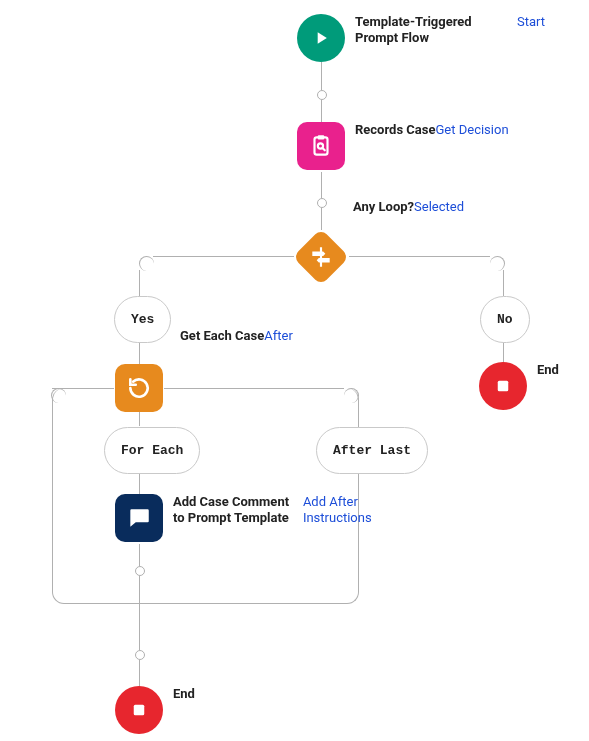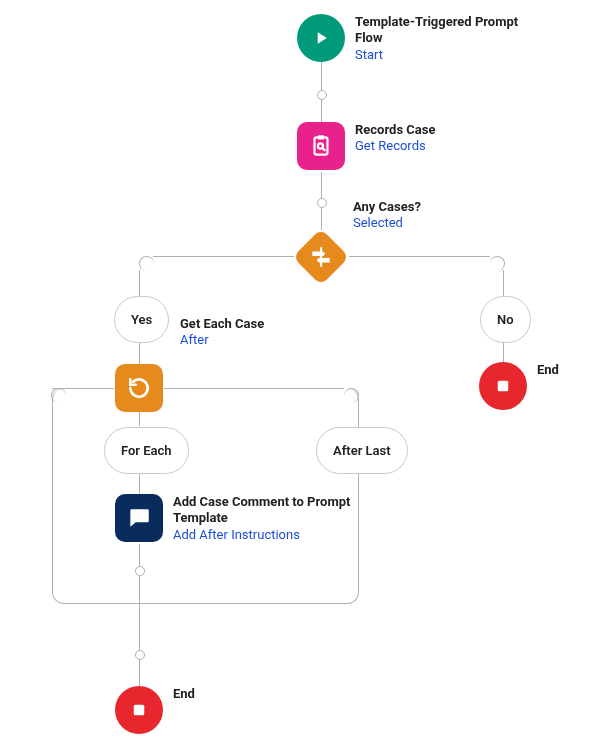--- a/index.html
+++ b/index.html
@@ -3,24 +3,24 @@
 <meta charset="utf-8">
 <style>
   html,body{margin:0;padding:0;background:#fff;font-family:-apple-system,BlinkMacSystemFont,"Segoe UI",Roboto,Helvetica,Arial,sans-serif;font-size:13px;color:#222;}
   .canvas{position:relative;width:589px;height:741px;}
   .node{position:absolute;display:flex;align-items:flex-start;gap:10px;}
   .icon-box{width:48px;height:48px;border-radius:10px;display:flex;align-items:center;justify-content:center;flex-shrink:0;color:#fff;}
   .icon-circle{width:48px;height:48px;border-radius:50%;display:flex;align-items:center;justify-content:center;flex-shrink:0;color:#fff;}
   .diamond-wrap{width:56px;height:56px;position:relative;flex-shrink:0;}
   .diamond{width:40px;height:40px;transform:rotate(45deg);position:absolute;left:8px;top:8px;border-radius:8px;}
   .diamond-inner{position:absolute;left:0;top:0;width:56px;height:56px;display:flex;align-items:center;justify-content:center;color:#fff;}
-  .lbl{display:flex;flex-direction:column;line-height:1.25;}
+  .lbl{display:flex;flex-direction:row;line-height:1.25;}
   .lbl .title{font-weight:700;}
   .lbl .sub{font-weight:400;color:#1d4ed8;}
-  .pill{position:absolute;background:#fff;border:1px solid #c9c9c9;border-radius:999px;padding:15px 16px;font-size:13px;font-weight:600;text-align:center;color:#222;}
+  .pill{position:absolute;background:#fff;border:1px solid #c9c9c9;border-radius:999px;padding:15px 16px;font-size:13px;font-weight:600;text-align:center;color:#222;font-family:Liberation Mono, monospace;}
   .dot{position:absolute;width:8px;height:8px;border:1px solid #b0b0b0;border-radius:50%;background:#fff;}
   .line{position:absolute;background:#b0b0b0;}
   .v{width:1px;}
   .h{height:1px;}
   
   .corner{position:absolute;width:14px;height:14px;border:1px solid #b0b0b0;border-radius:8px;}
   .corner.tl{border-right:none;border-bottom:none;}
   .corner.tr{border-left:none;border-bottom:none;}
   .loop-frame{position:absolute;border:1px solid #b0b0b0;border-radius:12px;border-top:none;}
   svg{display:block;}
@@ -101,44 +101,44 @@
     <div class="icon-box" style="background:#e9218d">
       <svg width="26" height="26" viewBox="0 0 24 24" fill="none" stroke="currentColor" stroke-width="2" stroke-linecap="round" stroke-linejoin="round">
         <rect x="6" y="4" width="12" height="16" rx="2"></rect>
         <rect x="9" y="2" width="6" height="4" rx="1" fill="currentColor" stroke="none"></rect>
         <circle cx="11.5" cy="12" r="2.4"></circle>
         <line x1="13.3" y1="13.8" x2="15.5" y2="16"></line>
       </svg>
     </div>
     <div class="lbl">
       <span class="title">Records Case</span>
-      <span class="sub">Get Records</span>
+      <span class="sub">Get Decision</span>
     </div>
   </div>
 
   <div class="node" style="left:353px;top:199px">
     <div class="lbl">
-      <span class="title">Any Cases?</span>
+      <span class="title">Any Loop?</span>
       <span class="sub">Selected</span>
     </div>
   </div>
   <div style="position:absolute;left:293px;top:229px">
     <div class="diamond-wrap">
       <div class="diamond" style="background:#e78a1e"></div>
       <div class="diamond-inner">
         <svg width="26" height="26" viewBox="0 0 24 24" fill="currentColor">
           <rect x="11" y="3" width="2" height="18"></rect>
           <path d="M4 7h10l2 2-2 2H4z"></path>
           <path d="M20 13H10l-2 2 2 2h10z"></path>
         </svg>
       </div>
     </div>
   </div>
 
-  <div class="node" style="left:115px;top:316px;align-items:flex-end">
+  <div class="node" style="left:115px;top:328px;align-items:flex-end">
     <div style="width:48px;height:1px"></div>
     <div class="lbl" style="margin-left:7px">
       <span class="title">Get Each Case</span>
       <span class="sub">After</span>
     </div>
   </div>
   <div class="node" style="left:115px;top:364px">
     <div class="icon-box" style="background:#e78a1e">
       <svg width="26" height="26" viewBox="0 0 24 24" fill="none" stroke="currentColor" stroke-width="2.4" stroke-linecap="round">
         <path d="M4 12a8 8 0 1 0 2.5-5.8"></path>

